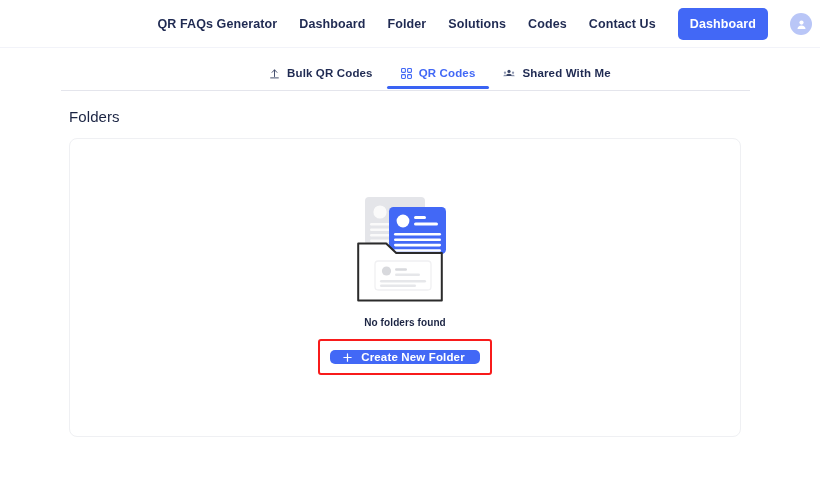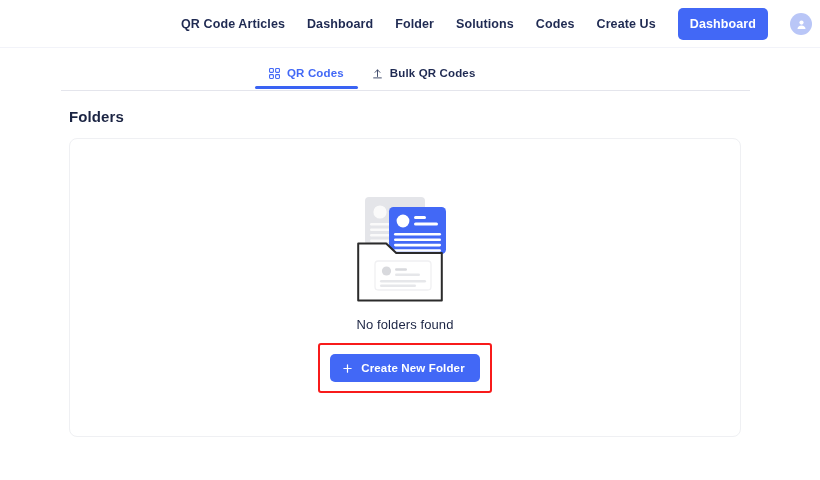--- a/index.html
+++ b/index.html
@@ -91,21 +91,21 @@
     height: 3px;
     background: #3a63f3;
     border-radius: 2px;
   }
   .tab-icon { display: flex; align-items: center; }
 
   
   .page-title {
     position: absolute; left: 69px; top: 108px;
     font-size: 15px;
-    font-weight: 700;
+    font-weight: 400;
     color: #1b2443;
     letter-spacing: .1px;
   }
 
   
   .card {
     position: absolute;
     left: 69px; top: 138px;
     width: 672px; height: 299px;
     background: #ffffff;
@@ -118,101 +118,114 @@
     display: flex;
     flex-direction: column;
     align-items: center;
   }
 
   
   .illus { width: 98px; height: 116px; position: relative; }
 
   .empty-text {
     margin-top: 10px;
-    font-size: 13px;
-    font-weight: 400;
+    font-size: 10px;
+    font-weight: 700;
     color: #1b2443;
     letter-spacing: .1px;
   }
 
   
   .btn-zone {
     margin-top: 11px;
     position: relative;
     padding: 9px 10px;
     border: 2px solid #f81b1b;
     border-radius: 3px;
   }
   .create-btn {
     display: flex; align-items: center; gap: 8px;
     background: #4268f6;
     color: #ffffff;
     border: none;
     border-radius: 5px;
-    height: 28px;
+    height: 14px;
     padding: 0 15px 0 12px;
     font-size: 11.5px;
     font-weight: 700;
     letter-spacing: .15px;
     cursor: pointer;
     font-family: "Liberation Sans", sans-serif;
     white-space: nowrap;
   }
   .plus-icon { display: flex; align-items: center; }
 </style>
 </head>
 <body>
 
 <div class="topbar">
   <div class="nav">
 
-    <a class="nav-link">QR Code Articles</a>
+    <a class="nav-link">QR FAQs Generator</a>
     <a class="nav-link">Dashboard</a>
     <a class="nav-link">Folder</a>
     <a class="nav-link">Solutions</a>
     <a class="nav-link">Codes</a>
-    <a class="nav-link">Create Us</a>
+    <a class="nav-link">Contact Us</a>
 
     <button class="dashboard-btn">Dashboard</button>
 
     <div class="avatar">
       <svg width="13" height="13" viewBox="0 0 24 24" aria-hidden="true">
         <circle cx="12" cy="8.4" r="3.9" fill="#ffffff"></circle>
         <path d="M4.6 20.5c0-4.1 3.3-6.6 7.4-6.6s7.4 2.5 7.4 6.6z" fill="#ffffff"></path>
       </svg>
     </div>
   </div>
 </div>
 
 <div class="tabs-wrap">
   <div class="tabs">
+
+    <div class="tab">
+      <span class="tab-icon">
+        <svg width="11" height="11" viewBox="0 0 20 20" aria-hidden="true">
+          <path d="M10 15.5V3.6" stroke="#3a4566" stroke-width="1.7" stroke-linecap="round"></path>
+          <path d="M5.6 7.9 10 3.3l4.4 4.6" fill="none" stroke="#3a4566" stroke-width="1.7" stroke-linecap="round" stroke-linejoin="round"></path>
+          <path d="M3 18h14" stroke="#3a4566" stroke-width="1.7" stroke-linecap="round"></path>
+        </svg>
+      </span>
+      <span class="tab-label">Bulk QR Codes</span>
+    </div>
 
     <div class="tab active">
       <span class="tab-icon">
         <svg width="11" height="11" viewBox="0 0 20 20" aria-hidden="true">
           <rect x="1" y="1" width="7" height="7" rx="1.6" fill="none" stroke="#4268f6" stroke-width="2"></rect>
           <rect x="12" y="1" width="7" height="7" rx="1.6" fill="none" stroke="#4268f6" stroke-width="2"></rect>
           <rect x="1" y="12" width="7" height="7" rx="1.6" fill="none" stroke="#4268f6" stroke-width="2"></rect>
           <rect x="12" y="12" width="7" height="7" rx="1.6" fill="none" stroke="#4268f6" stroke-width="2"></rect>
         </svg>
       </span>
       <span class="tab-label">QR Codes</span>
     </div>
 
     <div class="tab">
       <span class="tab-icon">
-        <svg width="11" height="11" viewBox="0 0 20 20" aria-hidden="true">
-          <path d="M10 15.5V3.6" stroke="#3a4566" stroke-width="1.7" stroke-linecap="round"></path>
-          <path d="M5.6 7.9 10 3.3l4.4 4.6" fill="none" stroke="#3a4566" stroke-width="1.7" stroke-linecap="round" stroke-linejoin="round"></path>
-          <path d="M3 18h14" stroke="#3a4566" stroke-width="1.7" stroke-linecap="round"></path>
+        <svg width="12" height="11" viewBox="0 0 22 20" aria-hidden="true">
+          <circle cx="11" cy="6.2" r="2.9" fill="#3a4566"></circle>
+          <path d="M5.6 14.6c0-2.6 2.4-4.1 5.4-4.1s5.4 1.5 5.4 4.1z" fill="#3a4566"></path>
+          <circle cx="3.6" cy="8.6" r="2.1" fill="#8d96b0"></circle>
+          <circle cx="18.4" cy="8.6" r="2.1" fill="#8d96b0"></circle>
+          <path d="M0.6 15.2c0-1.9 1.4-2.9 3-2.9s3 1 3 2.9z" fill="#8d96b0"></path>
+          <path d="M15.4 15.2c0-1.9 1.4-2.9 3-2.9s3 1 3 2.9z" fill="#8d96b0"></path>
         </svg>
       </span>
-      <span class="tab-label">Bulk QR Codes</span>
-    </div>
-
+      <span class="tab-label">Shared With Me</span>
+    </div>
 
   </div>
 </div>
 
 <div class="page-title">Folders</div>
 
 <div class="card">
   <div class="empty-state">
 
     <div class="illus">

